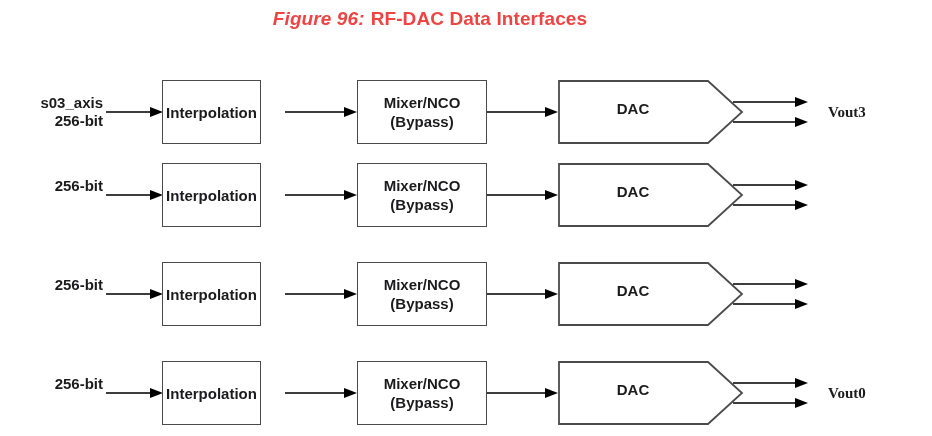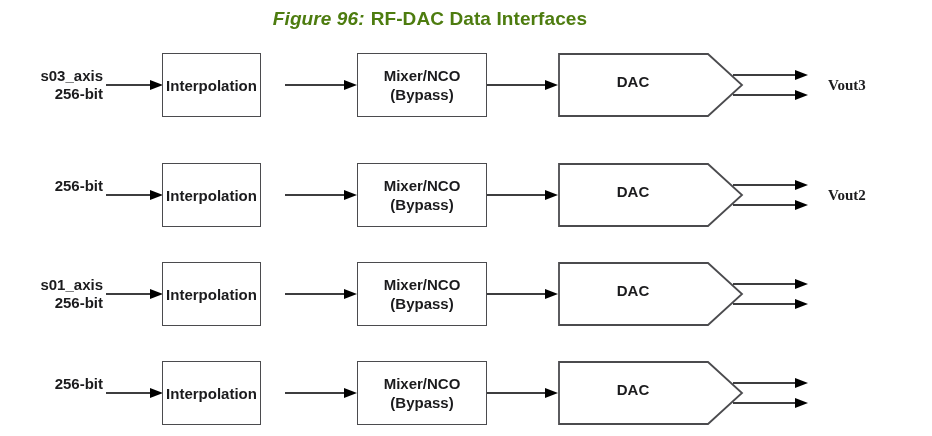--- a/index.html
+++ b/index.html
@@ -14,21 +14,21 @@
   }
   
   .fig-title {
     position: absolute;
     top: 8px;
     left: 0;
     width: 860px;
     text-align: center;
     font-size: 19px;
     font-weight: 700;
-    color: #4d7c0f;
+    color: #ef4444;
     letter-spacing: 0.1px;
   }
   .fig-title .fig-label { font-style: italic; margin-right: 6px; }
   
   .row { position: absolute; left: 0; width: 932px; height: 64px; }
   
   .input-label {
     position: absolute;
     left: 0; top: 14px;
     width: 103px;
@@ -97,21 +97,21 @@
 </style>
 </head>
 <body>
 
 <div id="canvas">
 
   <div class="fig-title">
     <span class="fig-label">Figure 96:</span><span>RF-DAC Data Interfaces</span>
   </div>
 
-  <div class="row" style="top:53px">
+  <div class="row" style="top:80px">
     <div class="input-label">
       <div>s03_axis</div>
       <div>256-bit</div>
     </div>
     <div class="arrow arrow-in">
         <span class="arrowhead"></span>
       </div>
     <div class="box box-interp">
       <div>Interpolation</div>
     </div>
@@ -161,26 +161,24 @@
     <svg class="dac-shape" width="186" height="64" viewBox="0 0 186 64">
       <polygon points="1,1 150,1 184,32 150,63 1,63" fill="#ffffff" stroke="#4b4b4e" stroke-width="1.8"></polygon>
     </svg>
     <div class="dac-label">DAC</div>
     <div class="arrow arrow-out-a">
         <span class="arrowhead"></span>
       </div>
     <div class="arrow arrow-out-b">
         <span class="arrowhead"></span>
       </div>
-    <div class="vout-label">Vout2</div>
   </div>
 
   <div class="row" style="top:262px">
     <div class="input-label">
-      <div>s01_axis</div>
       <div>256-bit</div>
     </div>
     <div class="arrow arrow-in">
         <span class="arrowhead"></span>
       </div>
     <div class="box box-interp">
       <div>Interpolation</div>
     </div>
     <div class="arrow arrow-mid1">
         <span class="arrowhead"></span>
@@ -227,15 +225,16 @@
     <svg class="dac-shape" width="186" height="64" viewBox="0 0 186 64">
       <polygon points="1,1 150,1 184,32 150,63 1,63" fill="#ffffff" stroke="#4b4b4e" stroke-width="1.8"></polygon>
     </svg>
     <div class="dac-label">DAC</div>
     <div class="arrow arrow-out-a">
         <span class="arrowhead"></span>
       </div>
     <div class="arrow arrow-out-b">
         <span class="arrowhead"></span>
       </div>
+    <div class="vout-label">Vout0</div>
   </div>
 
 </div>
 
 </body></html>

